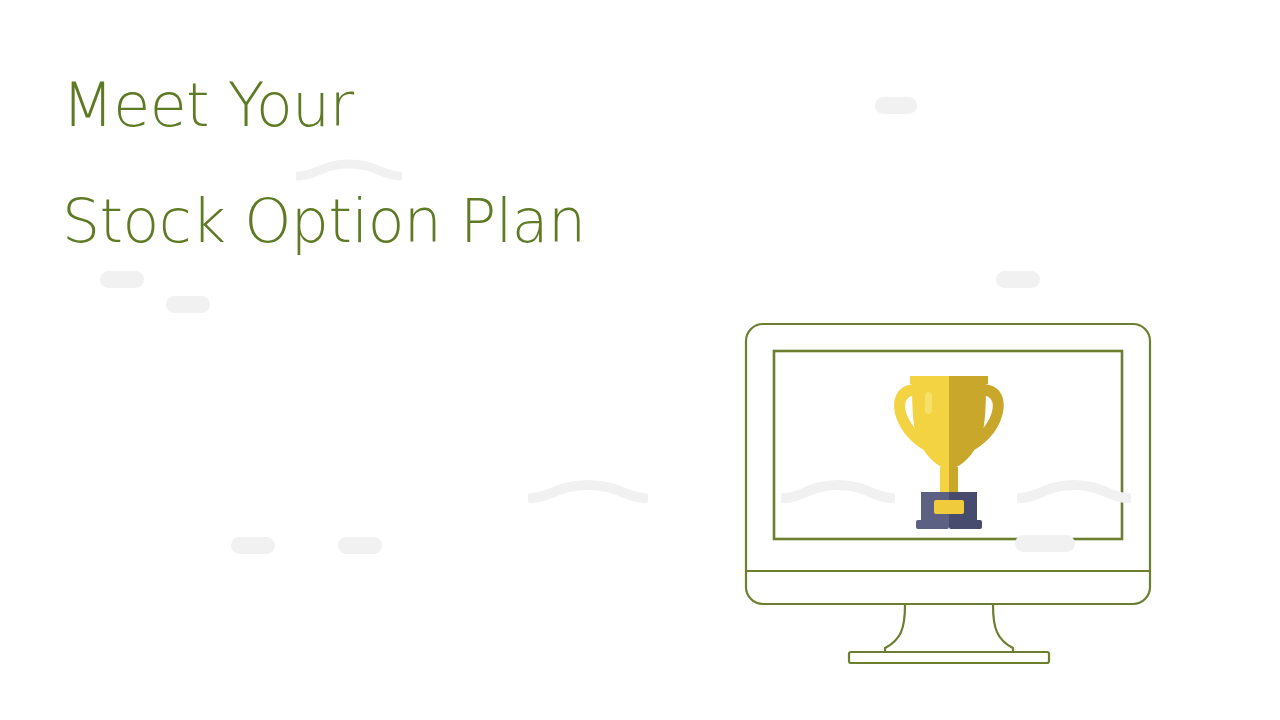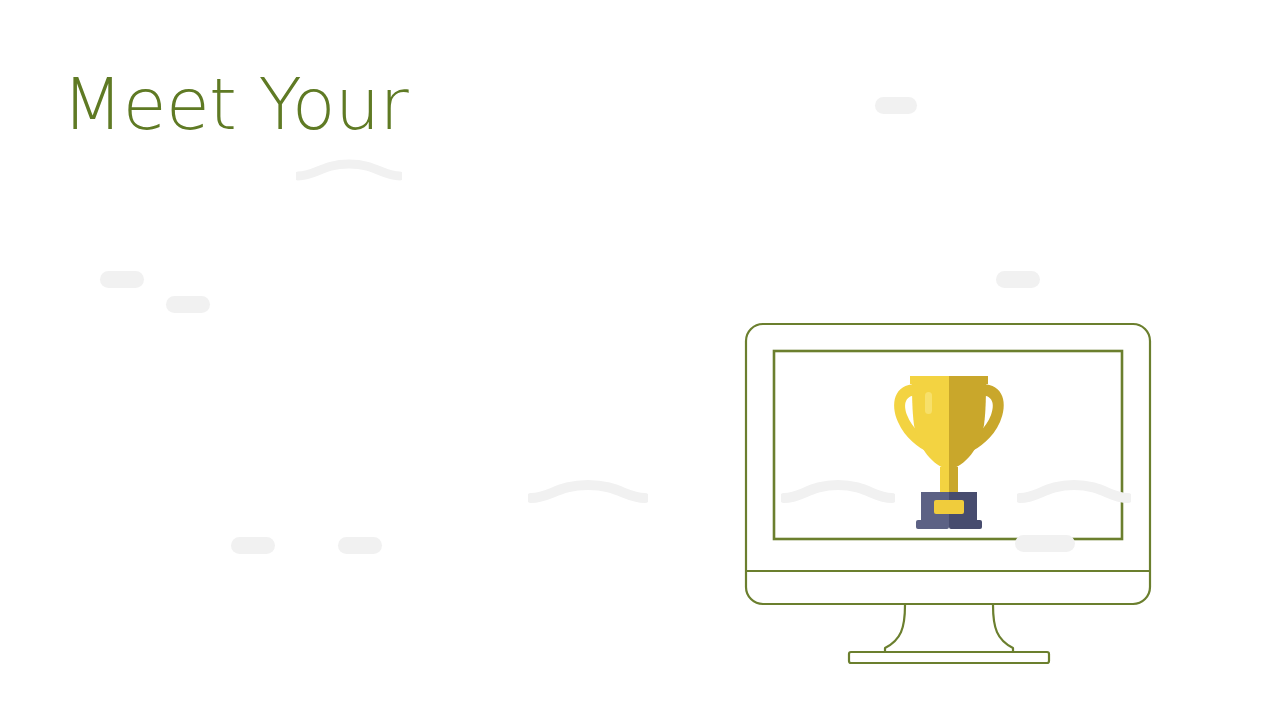--- a/index.html
+++ b/index.html
@@ -44,21 +44,21 @@
   #title-block {
     position: absolute;
     left: 62px;
     top: 48px;
     width: 820px;
   }
   .title-line {
     color: #5f7a24;
     font-family: "DejaVu Sans", sans-serif;
     font-weight: 300;
-    font-size: 71px;
+    font-size: 60px;
     line-height: 114px;
     letter-spacing: -0.5px;
     white-space: nowrap;
     margin: 0;
     -webkit-font-smoothing: antialiased;
   }
   .title-line.second {
     margin-top: 2px;
   }
 
@@ -111,20 +111,21 @@
     <div class="deco-wave" style="left:528px; top:476px; width:120px; height:30px;">
       <svg width="120" height="30" viewBox="0 0 120 30">
         <path d="M3 22 C 22 22, 30 9, 60 9 C 90 9, 98 22, 117 22" fill="none" stroke="#f1f1f1" stroke-width="10" stroke-linecap="round"></path>
       </svg>
     </div>
 
   </div>
 
   <div id="title-block">
     <div class="title-line">Meet Your</div>
+    <div class="title-line second">Stock Option Plan</div>
   </div>
 
   <div id="monitor-illustration">
 
     <svg width="430" height="360" viewBox="0 0 430 360">
 
       <rect x="11" y="6" width="404" height="280" rx="17" ry="17" fill="#ffffff" stroke="#6b7f2e" stroke-width="2.2"></rect>
 
       <line x1="12" y1="253" x2="414" y2="253" stroke="#6b7f2e" stroke-width="2.2"></line>
 

